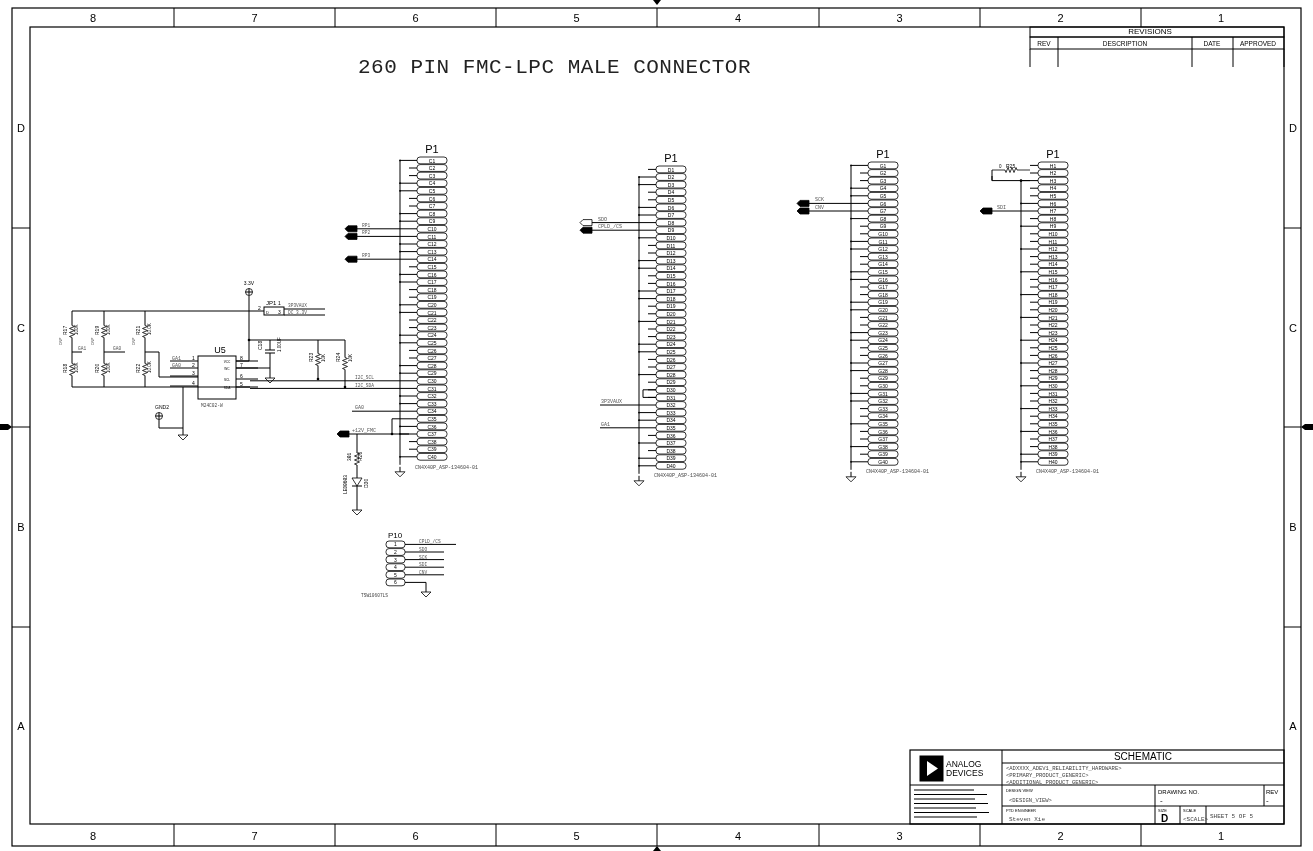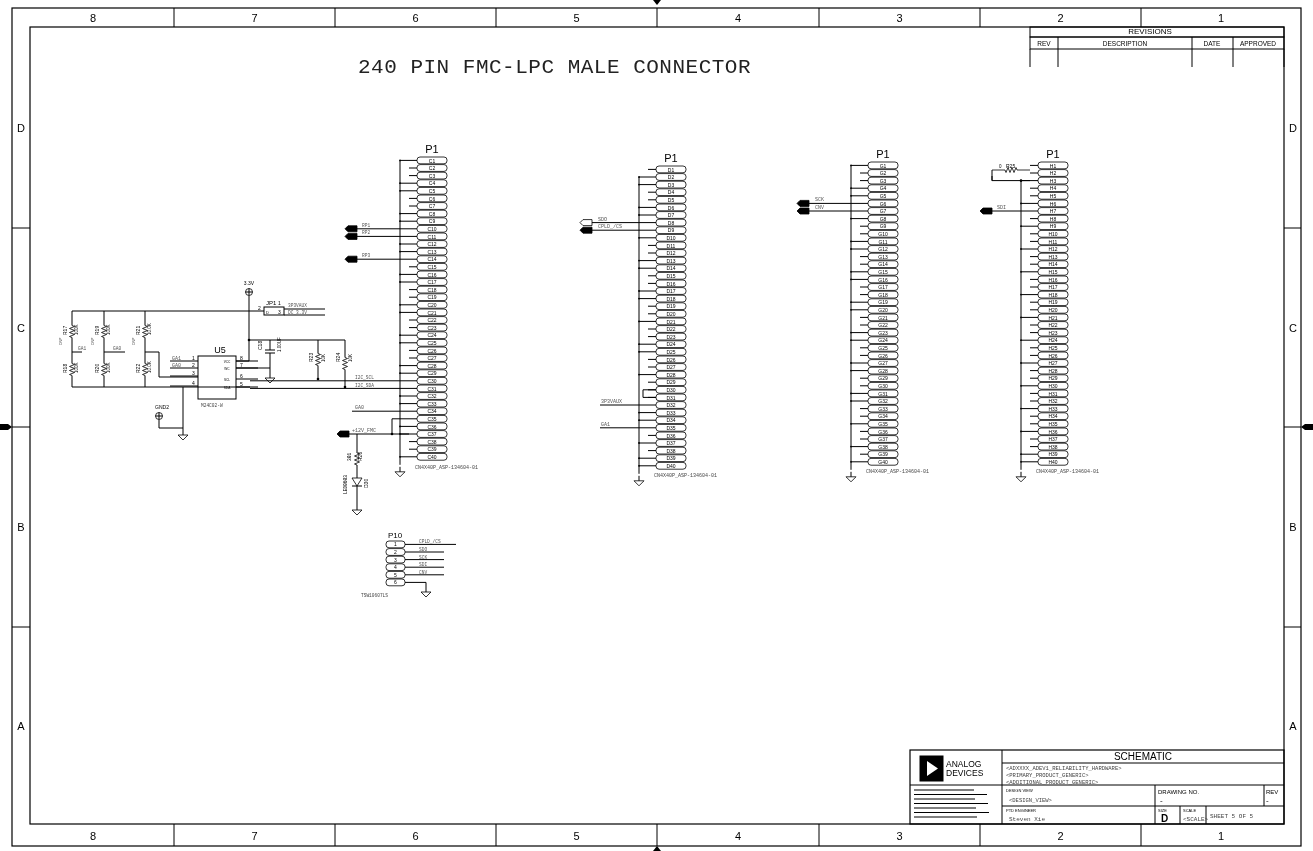--- a/index.html
+++ b/index.html
@@ -3,21 +3,21 @@
 <meta charset="utf-8">
 <style>
   html,body{margin:0;padding:0;background:#fff;}
   body{width:1313px;height:851px;position:relative;overflow:hidden;font-family:"Liberation Sans",sans-serif;color:#000;}
   svg{position:absolute;left:0;top:0;}
   .title{position:absolute;left:358px;top:56px;font-family:"Liberation Mono","DejaVu Sans Mono",monospace;font-size:21px;letter-spacing:0.5px;color:#222;}
 </style>
 </head>
 <body>
 
-<div class="title">240 PIN FMC-LPC MALE CONNECTOR</div>
+<div class="title">260 PIN FMC-LPC MALE CONNECTOR</div>
 
 <svg id="sch" width="1313" height="851" viewBox="0 0 1313 851">
     <rect x="12" y="8" width="1289" height="838" fill="none" stroke="#000" stroke-width="1.2"></rect>
     <rect x="30" y="27" width="1254" height="797" fill="none" stroke="#000" stroke-width="1.2"></rect>
     <text x="93" y="22" font-size="11" font-family="&quot;Liberation Sans&quot;,sans-serif" text-anchor="middle" fill="#000">8</text>
     <text x="93" y="840" font-size="11" font-family="&quot;Liberation Sans&quot;,sans-serif" text-anchor="middle" fill="#000">8</text>
     <line x1="174" y1="8" x2="174" y2="27" stroke="#000" stroke-width="1"></line>
     <line x1="174" y1="824" x2="174" y2="846" stroke="#000" stroke-width="1"></line>
     <text x="254.5" y="22" font-size="11" font-family="&quot;Liberation Sans&quot;,sans-serif" text-anchor="middle" fill="#000">7</text>
     <text x="254.5" y="840" font-size="11" font-family="&quot;Liberation Sans&quot;,sans-serif" text-anchor="middle" fill="#000">7</text>

